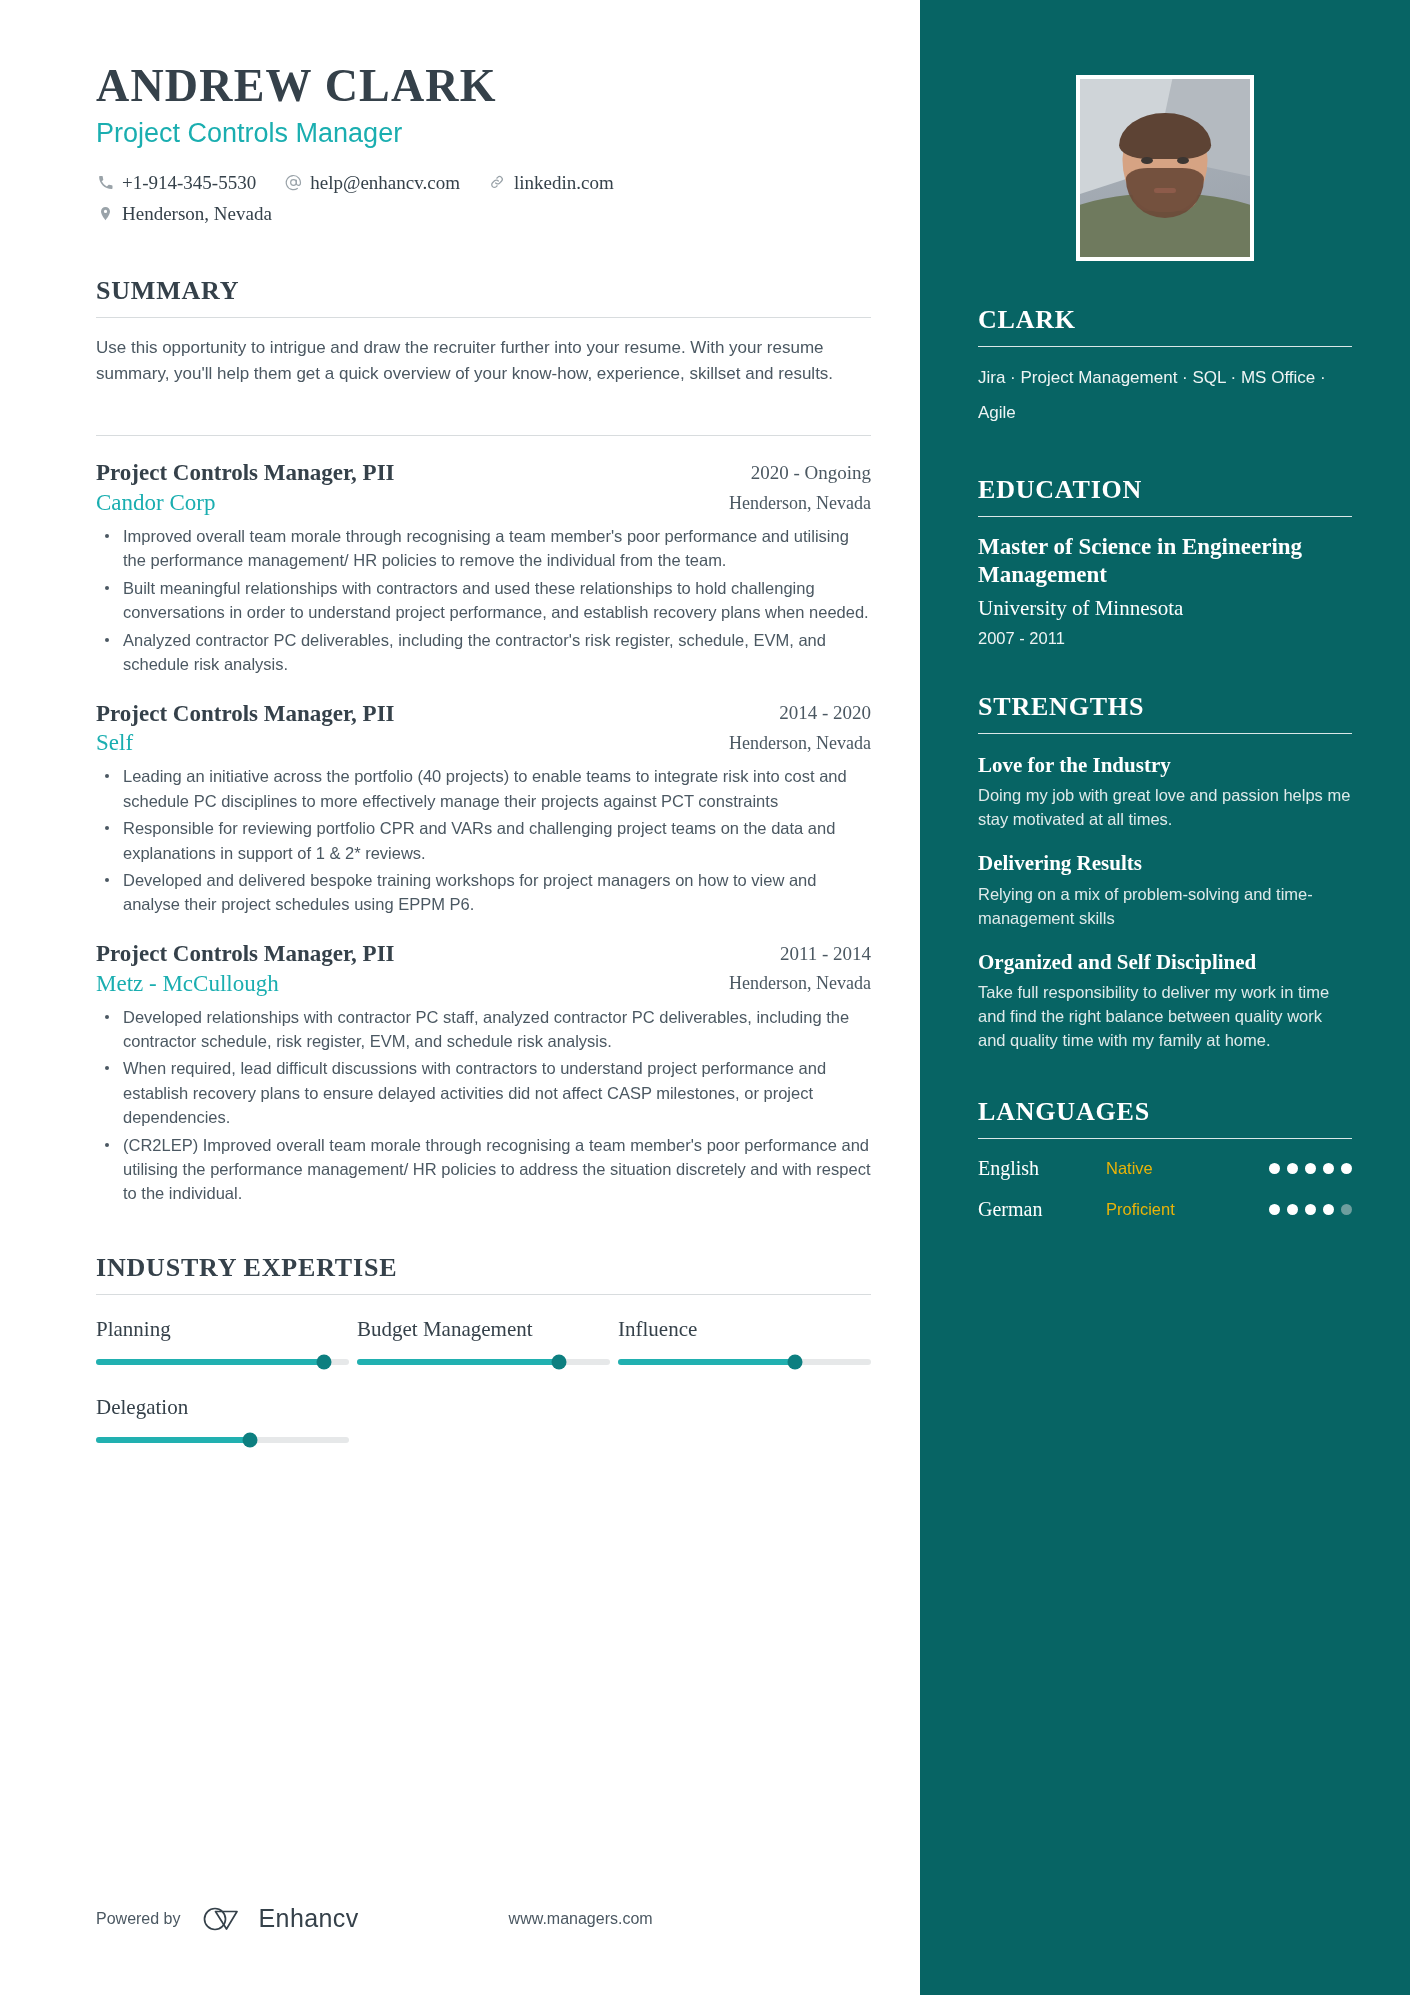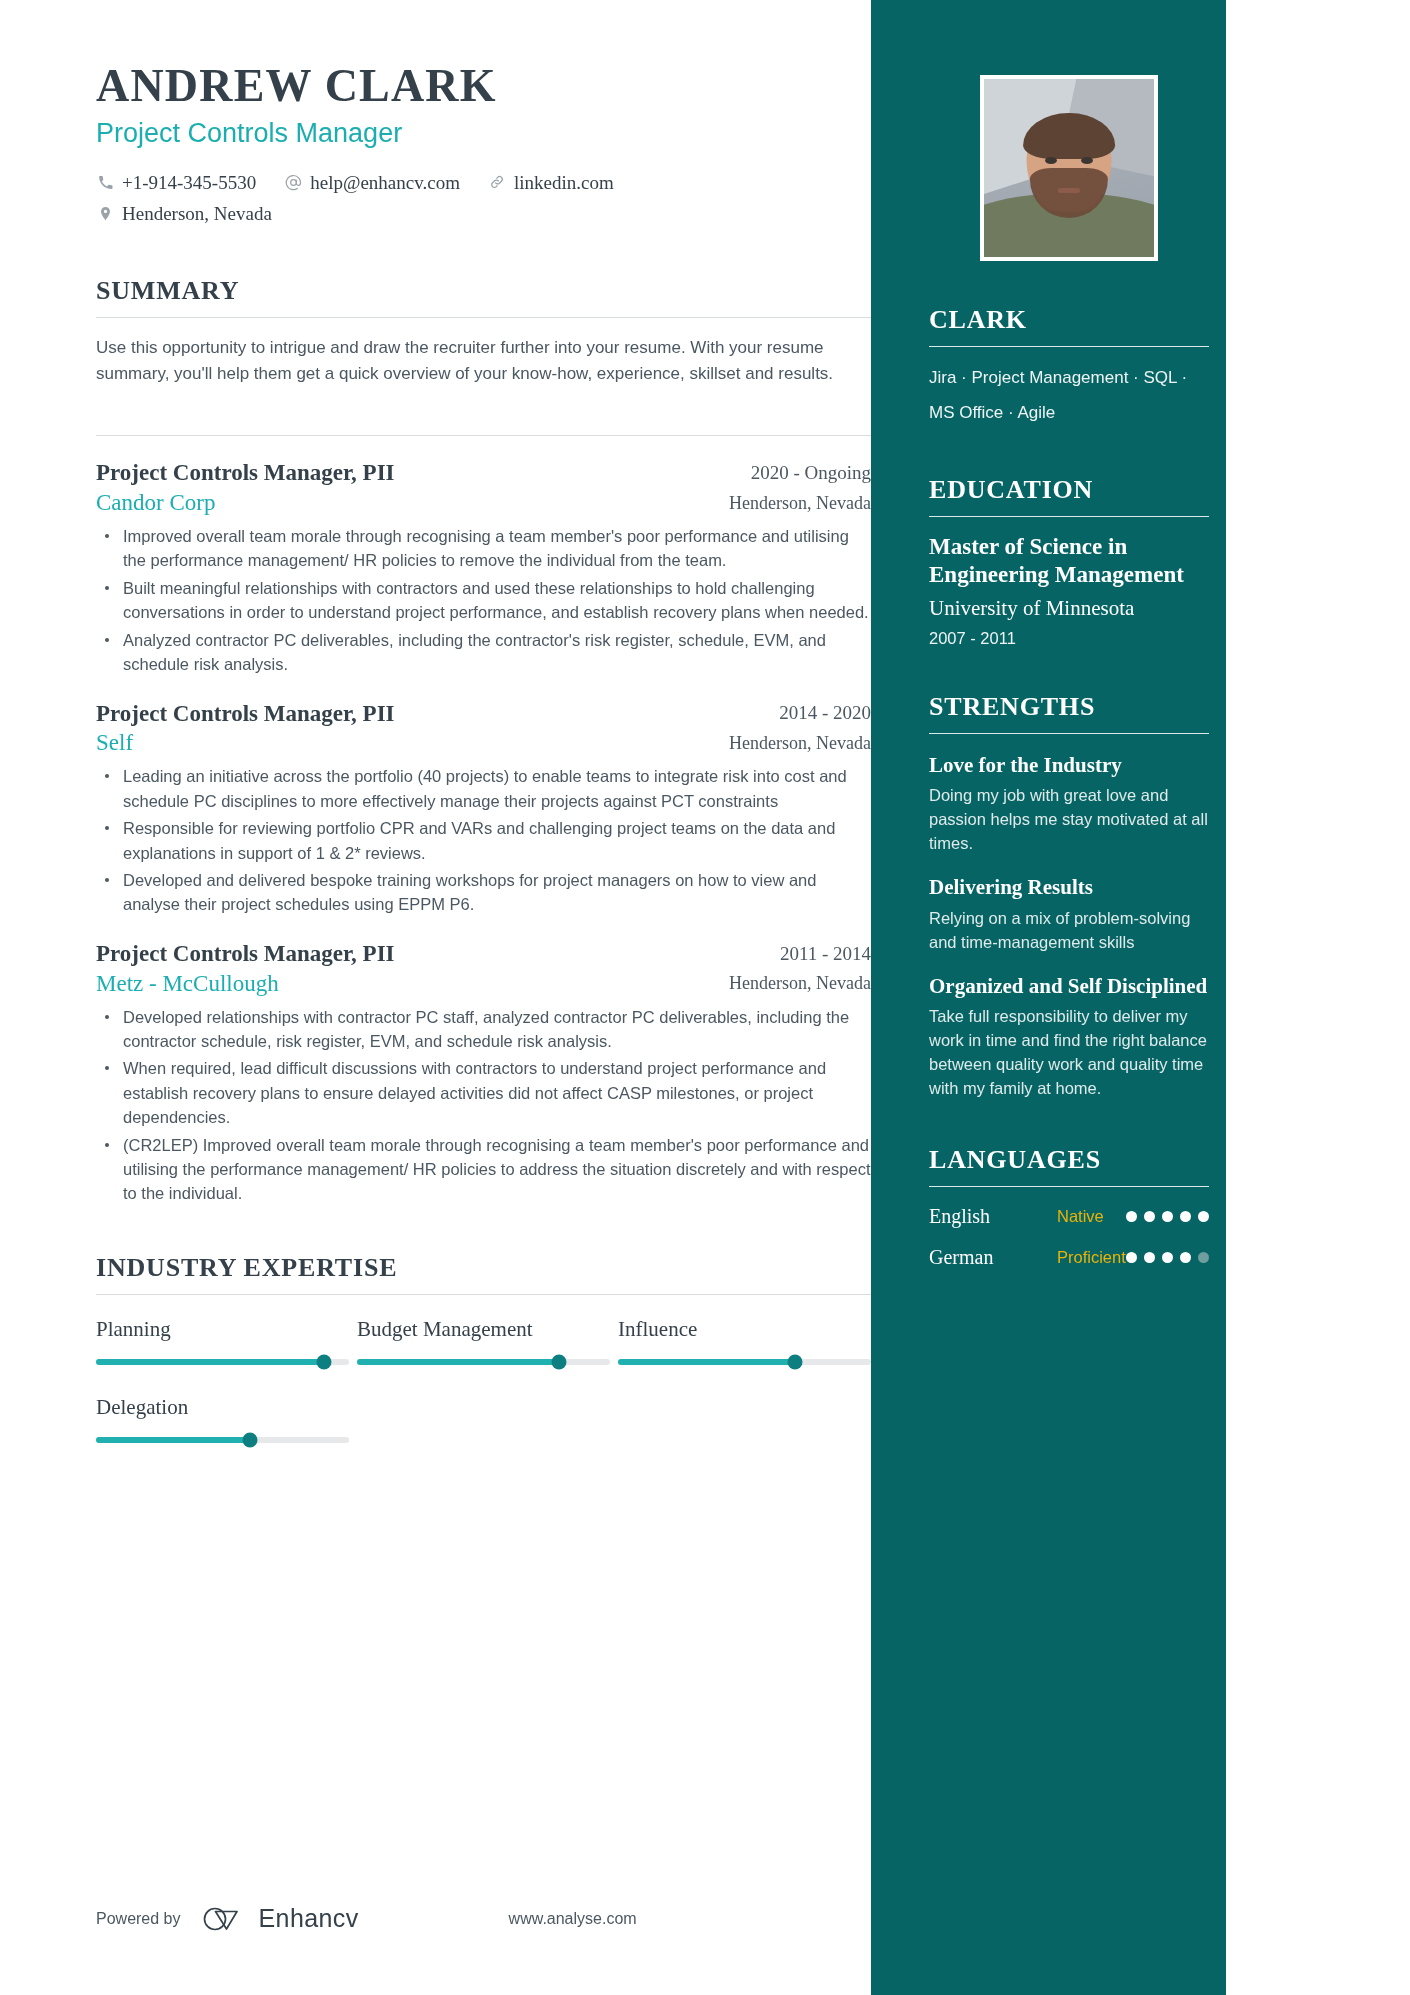--- a/index.html
+++ b/index.html
@@ -4,21 +4,21 @@
 <style>
   * { box-sizing: border-box; margin: 0; padding: 0; }
   html, body {
     width: 1410px;
     height: 1995px;
     background: #ffffff;
     font-family: "Liberation Sans", sans-serif;
   }
   .page {
     position: relative;
-    width: 1226px;
+    width: 1410px;
     height: 1995px;
     display: flex;
     background: #ffffff;
     overflow: hidden;
   }
 
   
   .left {
     width: 920px;
     padding: 62px 0 0 96px;
@@ -531,21 +531,21 @@
 
     <div class="footer">
       <span class="powered">Powered by</span>
       <span class="brand-mark">
         <svg width="47" height="26" viewBox="0 0 47 26" fill="none" stroke="#35414a" stroke-width="1.7">
           <circle cx="12" cy="13" r="10.5"></circle>
           <path d="M12.5 5.5 L34 5.5 L23.5 23 Z" stroke-linejoin="round"></path>
         </svg>
       </span>
       <span class="brand-name">Enhancv</span>
-      <span class="site-url">www.analyse.com</span>
+      <span class="site-url">www.managers.com</span>
     </div>
   </div>
 
   <div class="right">
 
     <div class="photo-wrap">
       <div class="photo">
         <div class="ph-wallA"></div>
         <div class="ph-wallB"></div>
         <div class="ph-shirt"></div>

